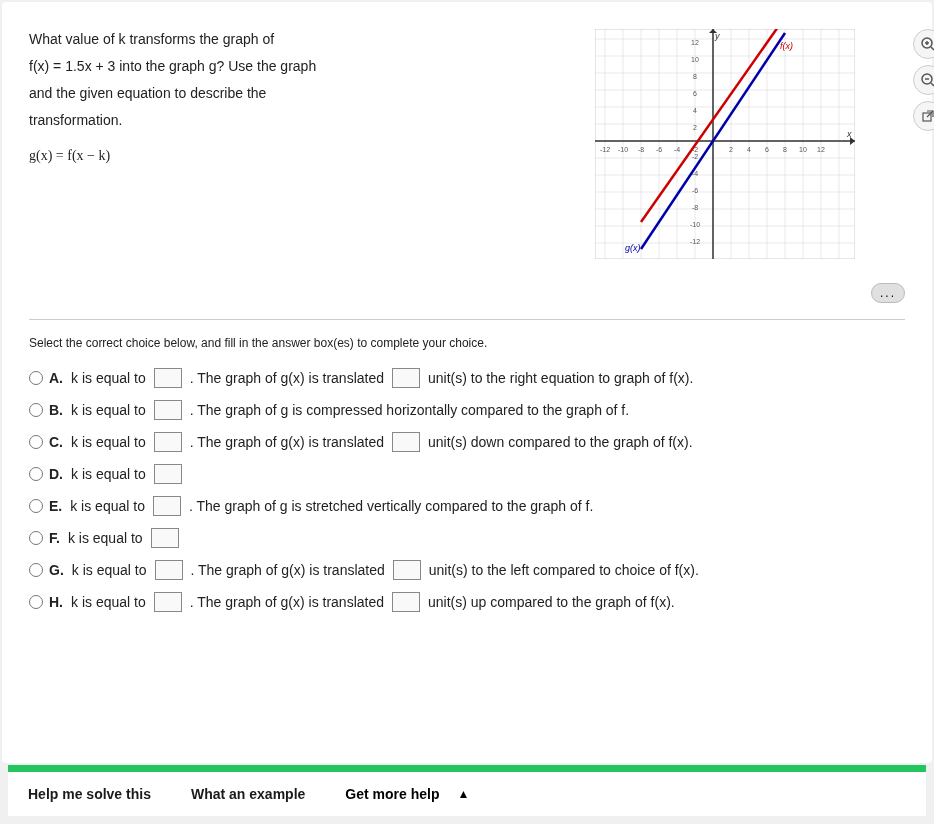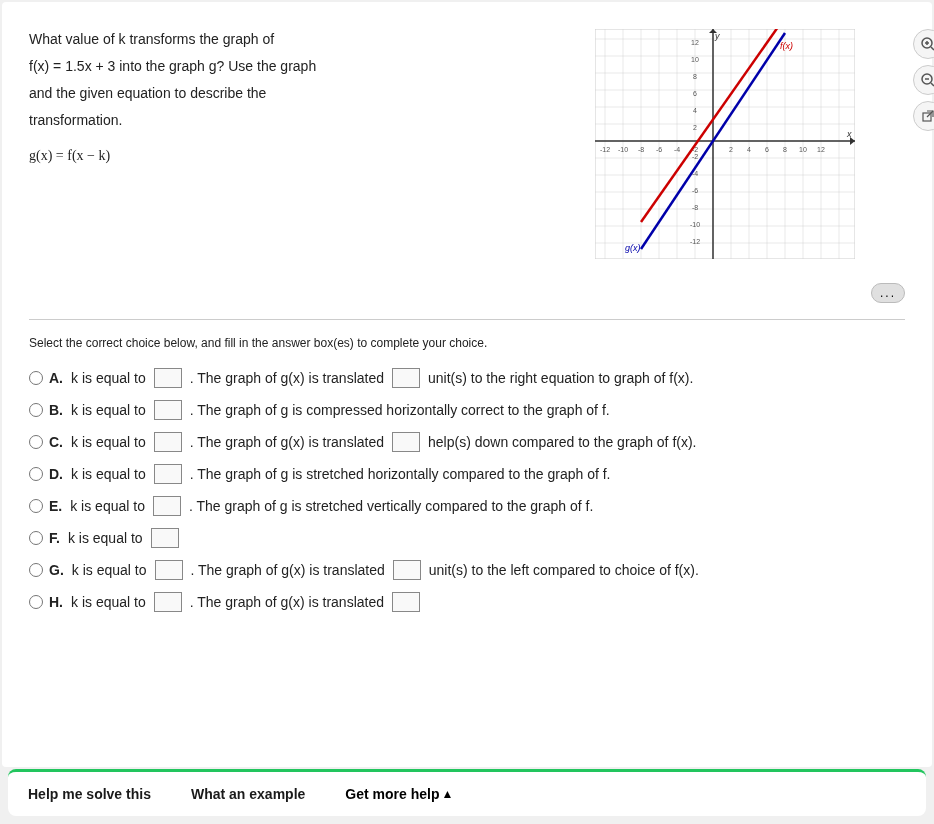--- a/index.html
+++ b/index.html
@@ -101,40 +101,39 @@
     .answer-box-2 {
       display: inline-block;
       width: 28px;
       height: 20px;
       border: 1px solid #888;
       background: #f9f9f9;
       vertical-align: middle;
       margin: 0 2px;
     }
     .bottom-bar {
-      border-top: 3px solid #22c55e;
+      border-top: 7px solid #22c55e;
       padding: 14px 20px;
       display: flex;
       gap: 40px;
       align-items: center;
       background: #fff;
       margin: 0 8px 8px 8px;
-      border-radius: 8px;
     }
     .bottom-link {
       font-size: 14px;
       color: #1a1a1a;
       font-weight: bold;
       cursor: pointer;
       text-decoration: none;
     }
     .more-help {
       display: flex;
       align-items: center;
-      gap: 2px;
+      gap: 18px;
       font-size: 14px;
       font-weight: bold;
       cursor: pointer;
     }
     .more-help-arrow {
       font-size: 12px;
     }
     .more-dots-btn {
       background: #e0e0e0;
       border: 1px solid #bbb;
@@ -294,39 +293,38 @@
         <span>. The graph of g(x) is translated</span>
         <span class="answer-box-2"></span>
         <span>unit(s) to the right equation to graph of f(x).</span>
       </div>
 
       <div class="option-row">
         <input type="radio" name="answer" style="">
         <span class="option-label">B.</span>
         <span>k is equal to</span>
         <span class="answer-box"></span>
-        <span>. The graph of g is compressed horizontally correct to the graph of f.</span>
+        <span>. The graph of g is compressed horizontally compared to the graph of f.</span>
       </div>
 
       <div class="option-row">
         <input type="radio" name="answer" style="">
         <span class="option-label">C.</span>
         <span>k is equal to</span>
         <span class="answer-box"></span>
         <span>. The graph of g(x) is translated</span>
         <span class="answer-box-2"></span>
-        <span>help(s) down compared to the graph of f(x).</span>
+        <span>unit(s) down compared to the graph of f(x).</span>
       </div>
 
       <div class="option-row">
         <input type="radio" name="answer" style="">
         <span class="option-label">D.</span>
         <span>k is equal to</span>
         <span class="answer-box"></span>
-        <span>. The graph of g is stretched horizontally compared to the graph of f.</span>
       </div>
 
       <div class="option-row">
         <input type="radio" name="answer" style="">
         <span class="option-label">E.</span>
         <span>k is equal to</span>
         <span class="answer-box"></span>
         <span>. The graph of g is stretched vertically compared to the graph of f.</span>
       </div>
 
@@ -347,20 +345,21 @@
         <span>unit(s) to the left compared to choice of f(x).</span>
       </div>
 
       <div class="option-row">
         <input type="radio" name="answer" style="">
         <span class="option-label">H.</span>
         <span>k is equal to</span>
         <span class="answer-box"></span>
         <span>. The graph of g(x) is translated</span>
         <span class="answer-box-2"></span>
+        <span>unit(s) up compared to the graph of f(x).</span>
       </div>
 
     </div>
   </div>
 
   <div class="bottom-bar">
     <a class="bottom-link">Help me solve this</a>
     <a class="bottom-link">What an example</a>
     <div class="more-help">
       <span>Get more help</span>

